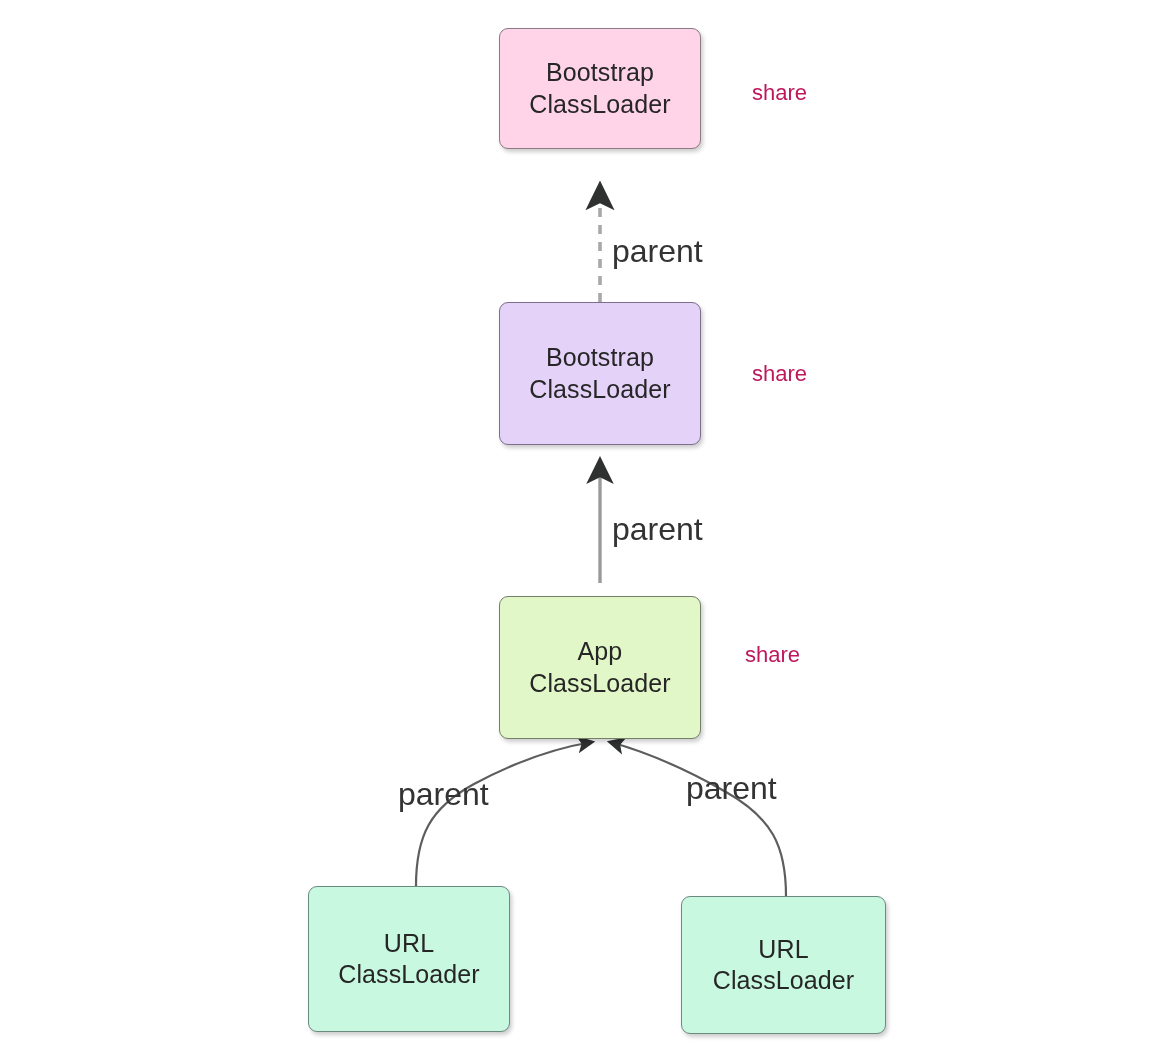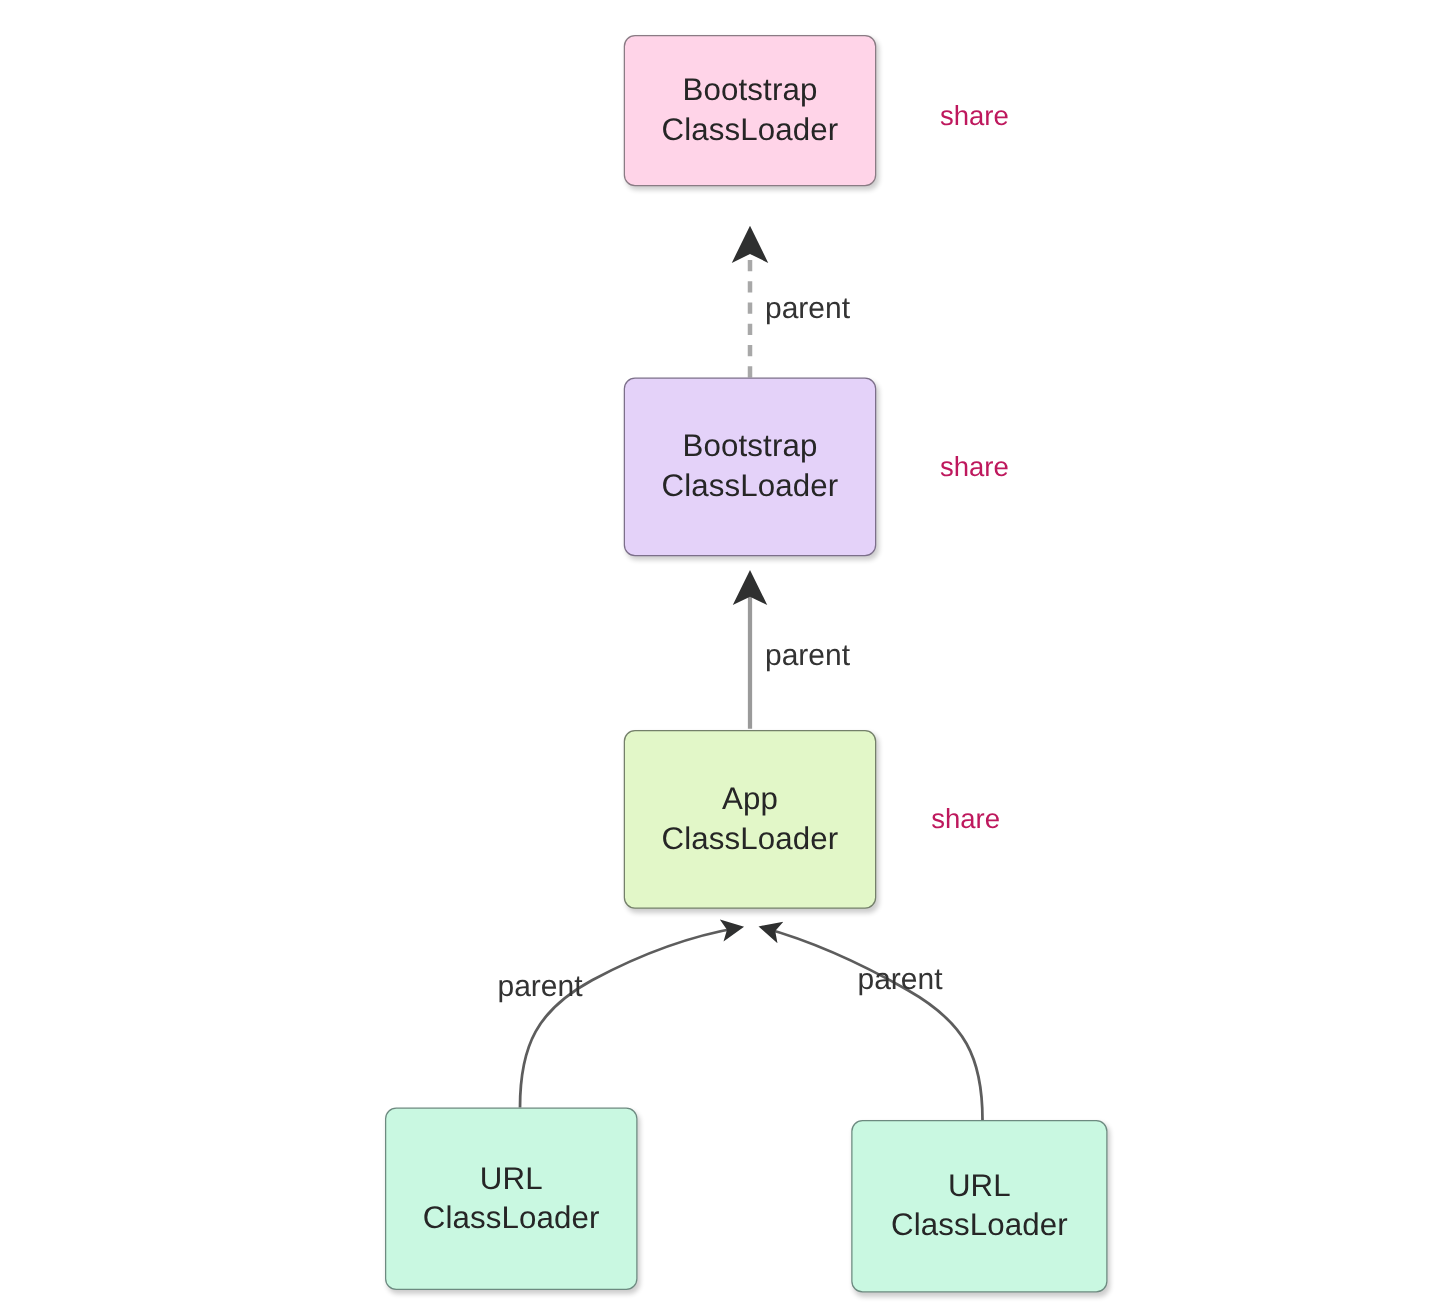--- a/index.html
+++ b/index.html
@@ -38,21 +38,21 @@
   .node-label {
     font-size: 25px;
     line-height: 1.26;
     color: #262626;
     letter-spacing: 0.1px;
     white-space: pre-line;
     padding: 0 6px;
   }
   .edge-label {
     position: absolute;
-    font-size: 24px;
+    font-size: 32px;
     color: #333333;
     white-space: nowrap;
     z-index: 3;
     background: transparent;
   }
   .side-label {
     position: absolute;
     font-size: 22px;
     color: #be185d;
     white-space: nowrap;
@@ -83,21 +83,21 @@
   <div class="node" style="left:499px; top:28px; width:202px; height:121px; background:#ffd4e8; border-color:#8a7b84;">
     <span class="node-label">Bootstrap
 ClassLoader</span>
   </div>
 
   <div class="node" style="left:499px; top:302px; width:202px; height:143px; background:#e4d2f9; border-color:#7c6f8a;">
     <span class="node-label">Bootstrap
 ClassLoader</span>
   </div>
 
-  <div class="node" style="left:499px; top:584px; width:202px; height:143px; background:#e2f7c8; border-color:#74806a;">
+  <div class="node" style="left:499px; top:596px; width:202px; height:143px; background:#e2f7c8; border-color:#74806a;">
     <span class="node-label">App
 ClassLoader</span>
   </div>
 
   <div class="node" style="left:308px; top:886px; width:202px; height:146px; background:#c9f8e1; border-color:#6d8a80;">
     <span class="node-label">URL
 ClassLoader</span>
   </div>
 
   <div class="node" style="left:681px; top:896px; width:205px; height:138px; background:#c9f8e1; border-color:#6d8a80;">

